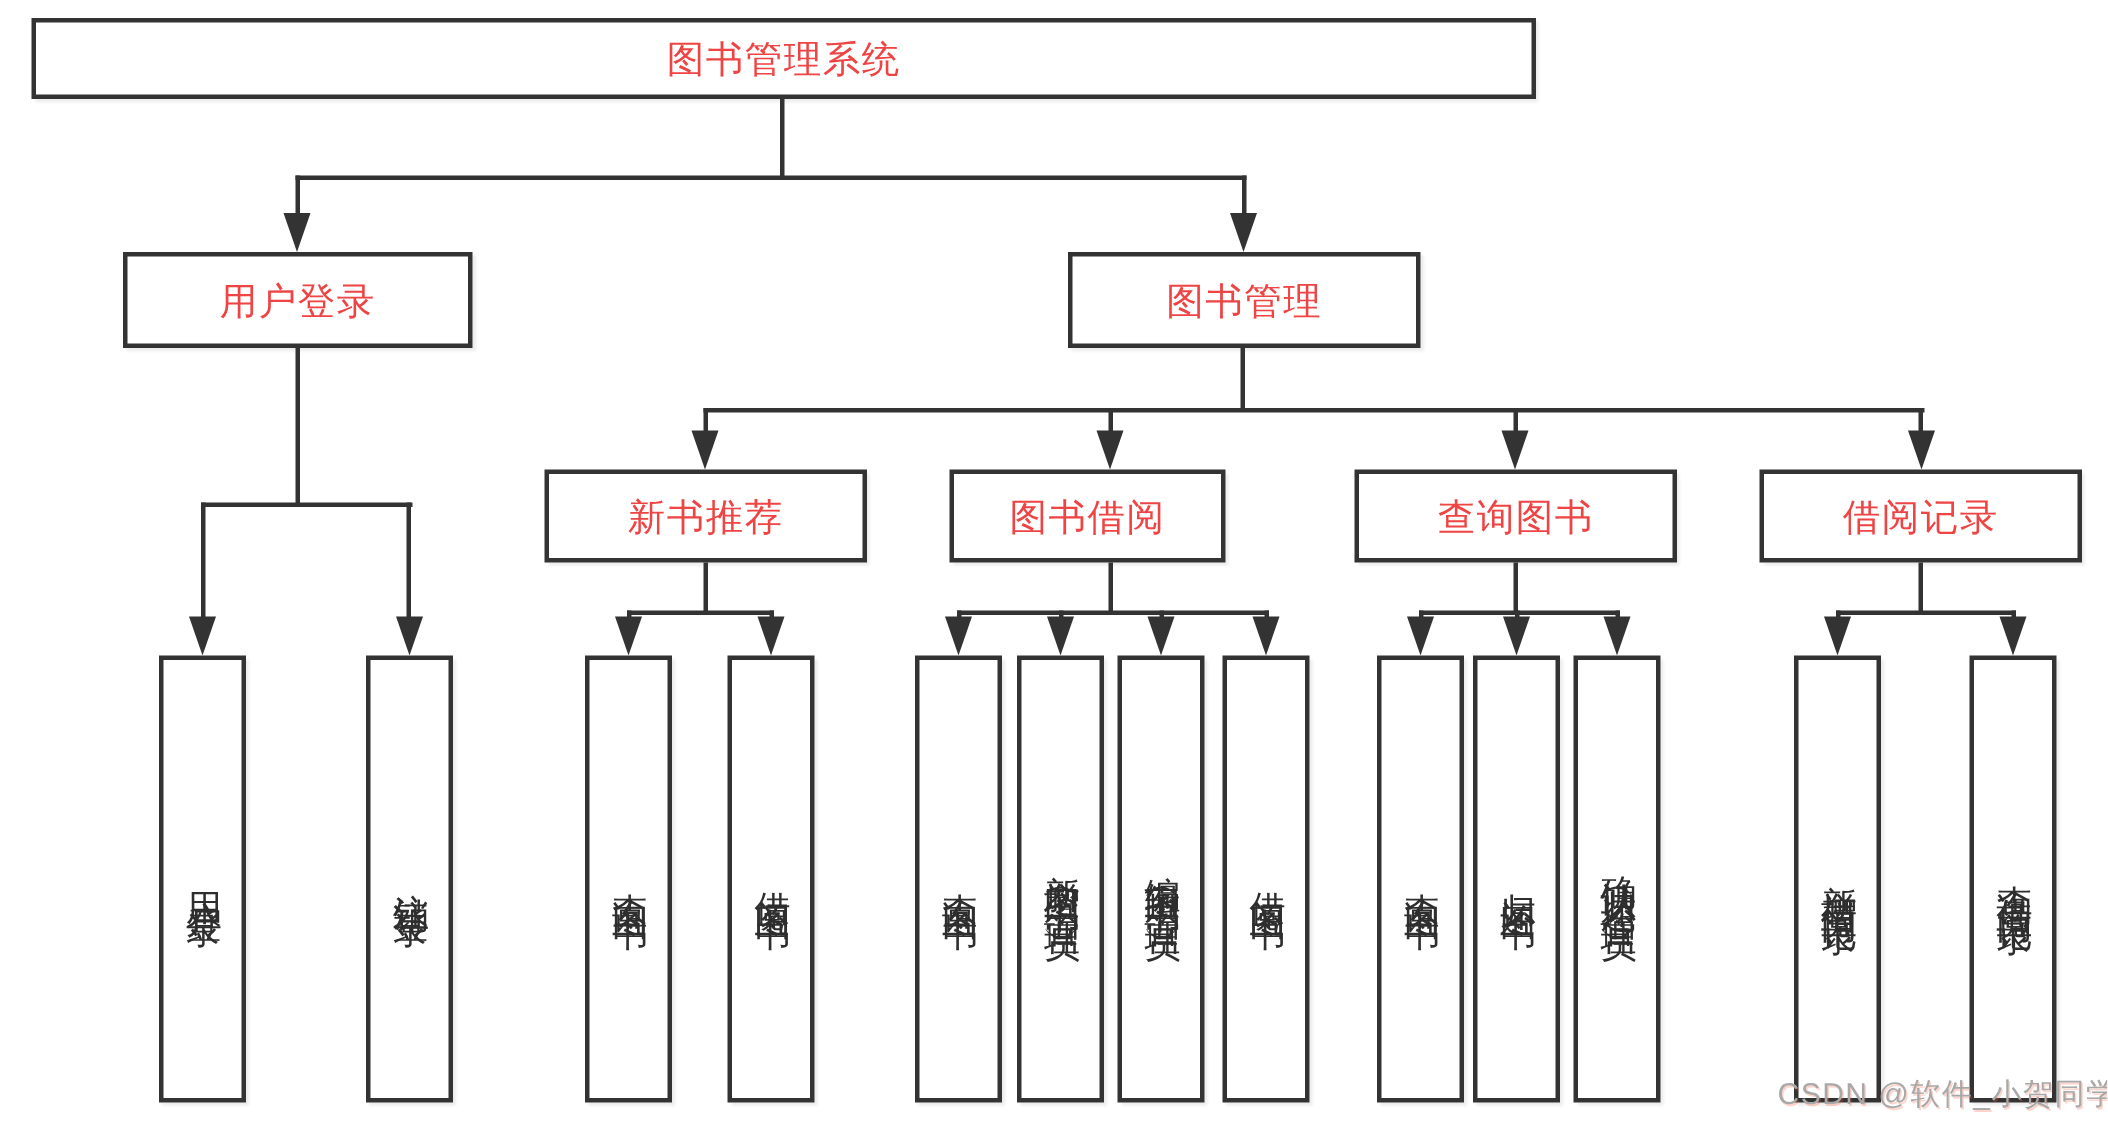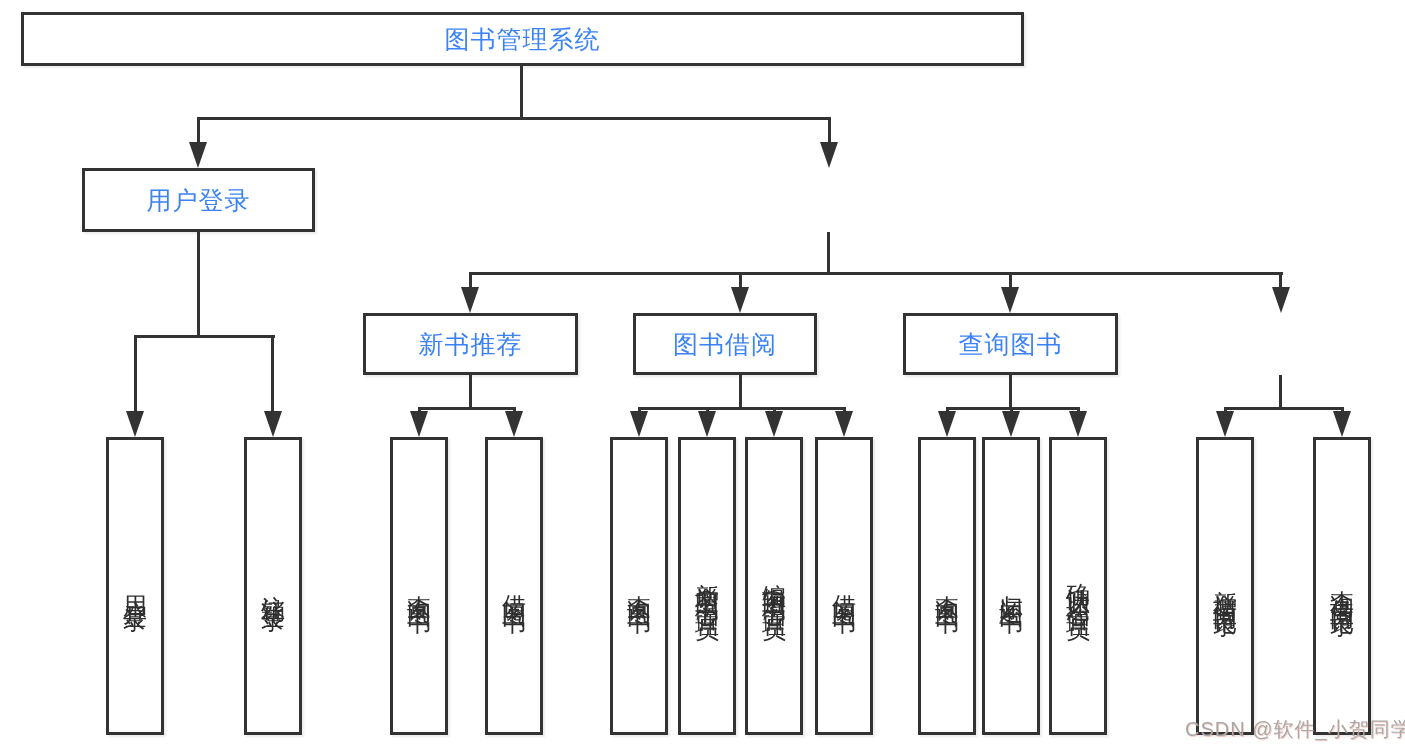--- a/index.html
+++ b/index.html
@@ -20,21 +20,21 @@
     box-sizing: border-box;
     border: 3px solid #333333;
     background: #ffffff;
     display: flex;
     align-items: center;
     justify-content: center;
     box-shadow: 2px 2px 2px rgba(0,0,0,0.08);
   }
   .hbox span {
     font-size: 25px;
-    color: #3b82f6;
+    color: #ef4444;
     letter-spacing: 1px;
     white-space: nowrap;
   }
   .vbox {
     position: absolute;
     box-sizing: border-box;
     width: 58px;
     height: 298px;
     top: 437px;
     border: 3px solid #333333;
@@ -92,20 +92,23 @@
 
   <div class="vline" style="left:520px; top:66px; height:52px;"></div>
   <div class="hline" style="left:197px; top:117px; width:634px;"></div>
   <div class="vline" style="left:197px; top:117px; height:28px;"></div>
   <div class="tri" style="left:189px; top:142px;"></div>
   <div class="vline" style="left:828px; top:117px; height:28px;"></div>
   <div class="tri" style="left:820px; top:142px;"></div>
 
   <div class="hbox" style="left:82px; top:168px; width:233px; height:64px;">
     <span>用户登录</span>
+  </div>
+  <div class="hbox" style="left:712px; top:168px; width:235px; height:64px;">
+    <span>图书管理</span>
   </div>
 
   <div class="vline" style="left:197px; top:232px; height:106px;"></div>
   <div class="hline" style="left:134px; top:335px; width:141px;"></div>
   <div class="vline" style="left:134px; top:335px; height:79px;"></div>
   <div class="tri" style="left:126px; top:411px;"></div>
   <div class="vline" style="left:271px; top:335px; height:79px;"></div>
   <div class="tri" style="left:264px; top:411px;"></div>
 
   <div class="vline" style="left:827px; top:232px; height:42px;"></div>
@@ -120,20 +123,23 @@
   <div class="tri" style="left:1272px; top:287px;"></div>
 
   <div class="hbox" style="left:363px; top:313px; width:215px; height:62px;align-items:center;">
     <span>新书推荐</span>
   </div>
   <div class="hbox" style="left:633px; top:313px; width:184px; height:62px;">
     <span>图书借阅</span>
   </div>
   <div class="hbox" style="left:903px; top:313px; width:215px; height:62px;">
     <span>查询图书</span>
+  </div>
+  <div class="hbox" style="left:1173px; top:313px; width:215px; height:62px;">
+    <span>借阅记录</span>
   </div>
 
   <div class="vline" style="left:469px;  top:375px; height:34px;"></div>
   <div class="hline" style="left:418px;  top:407px; width:98px;"></div>
   <div class="vline" style="left:739px;  top:375px; height:34px;"></div>
   <div class="hline" style="left:638px;  top:407px; width:208px;"></div>
   <div class="vline" style="left:1009px; top:375px; height:34px;"></div>
   <div class="hline" style="left:946px;  top:407px; width:134px;"></div>
   <div class="vline" style="left:1279px; top:375px; height:34px;"></div>
   <div class="hline" style="left:1224px; top:407px; width:120px;"></div>

